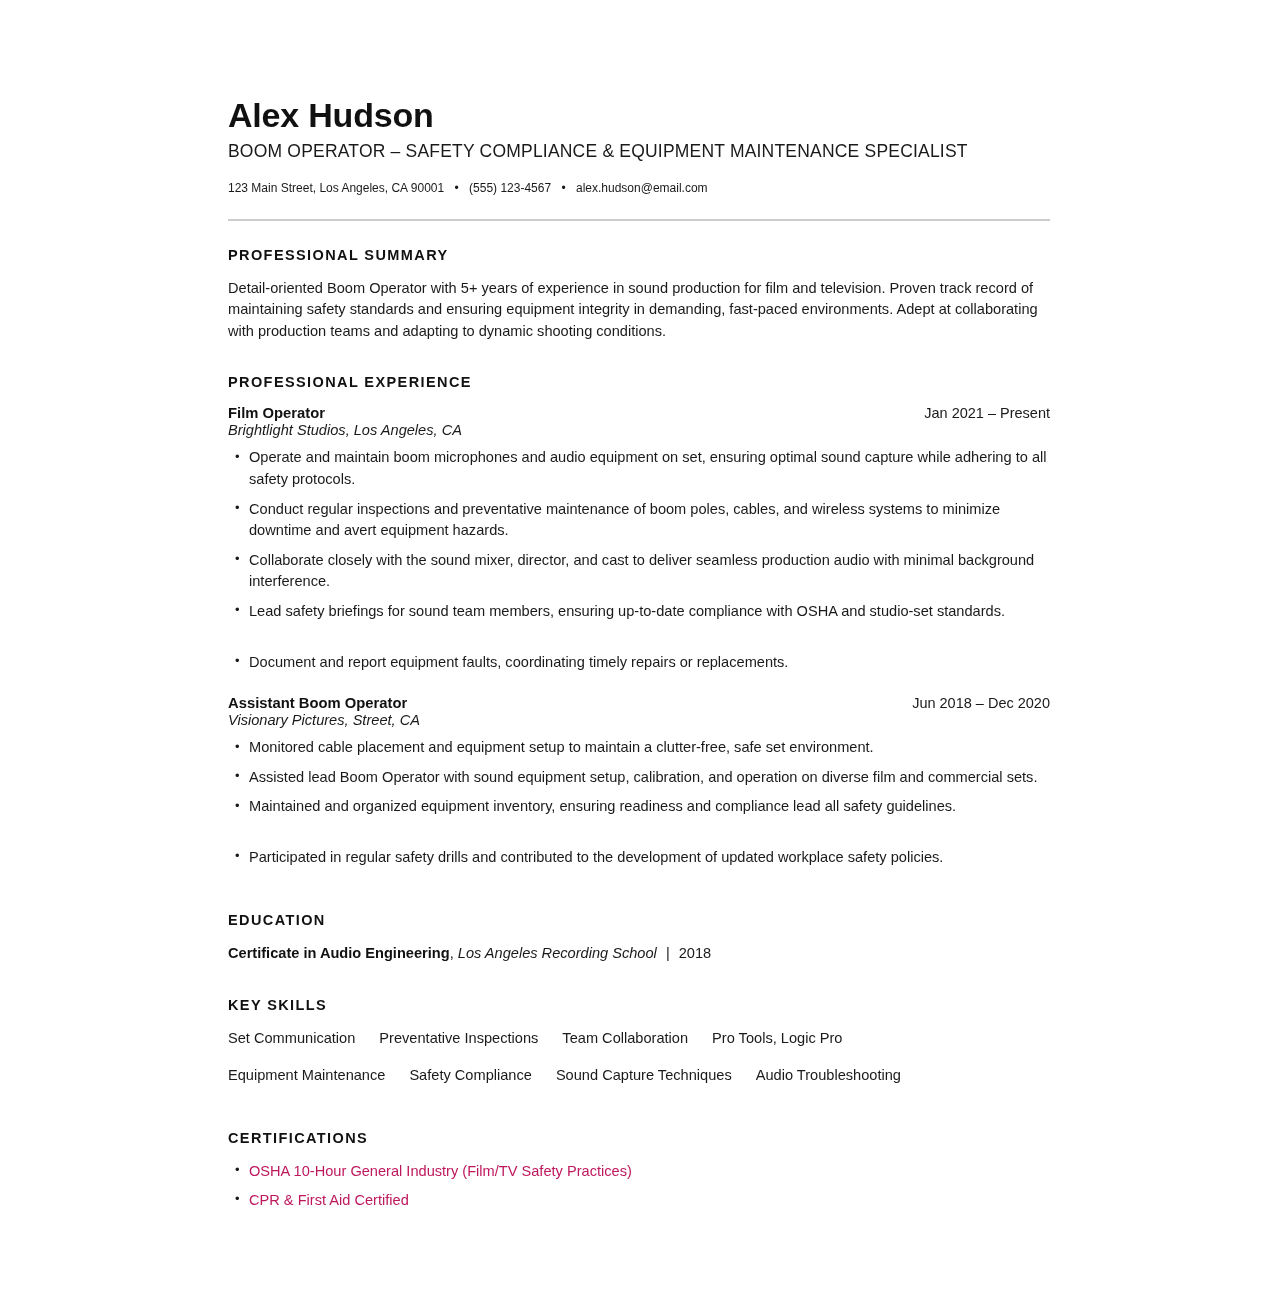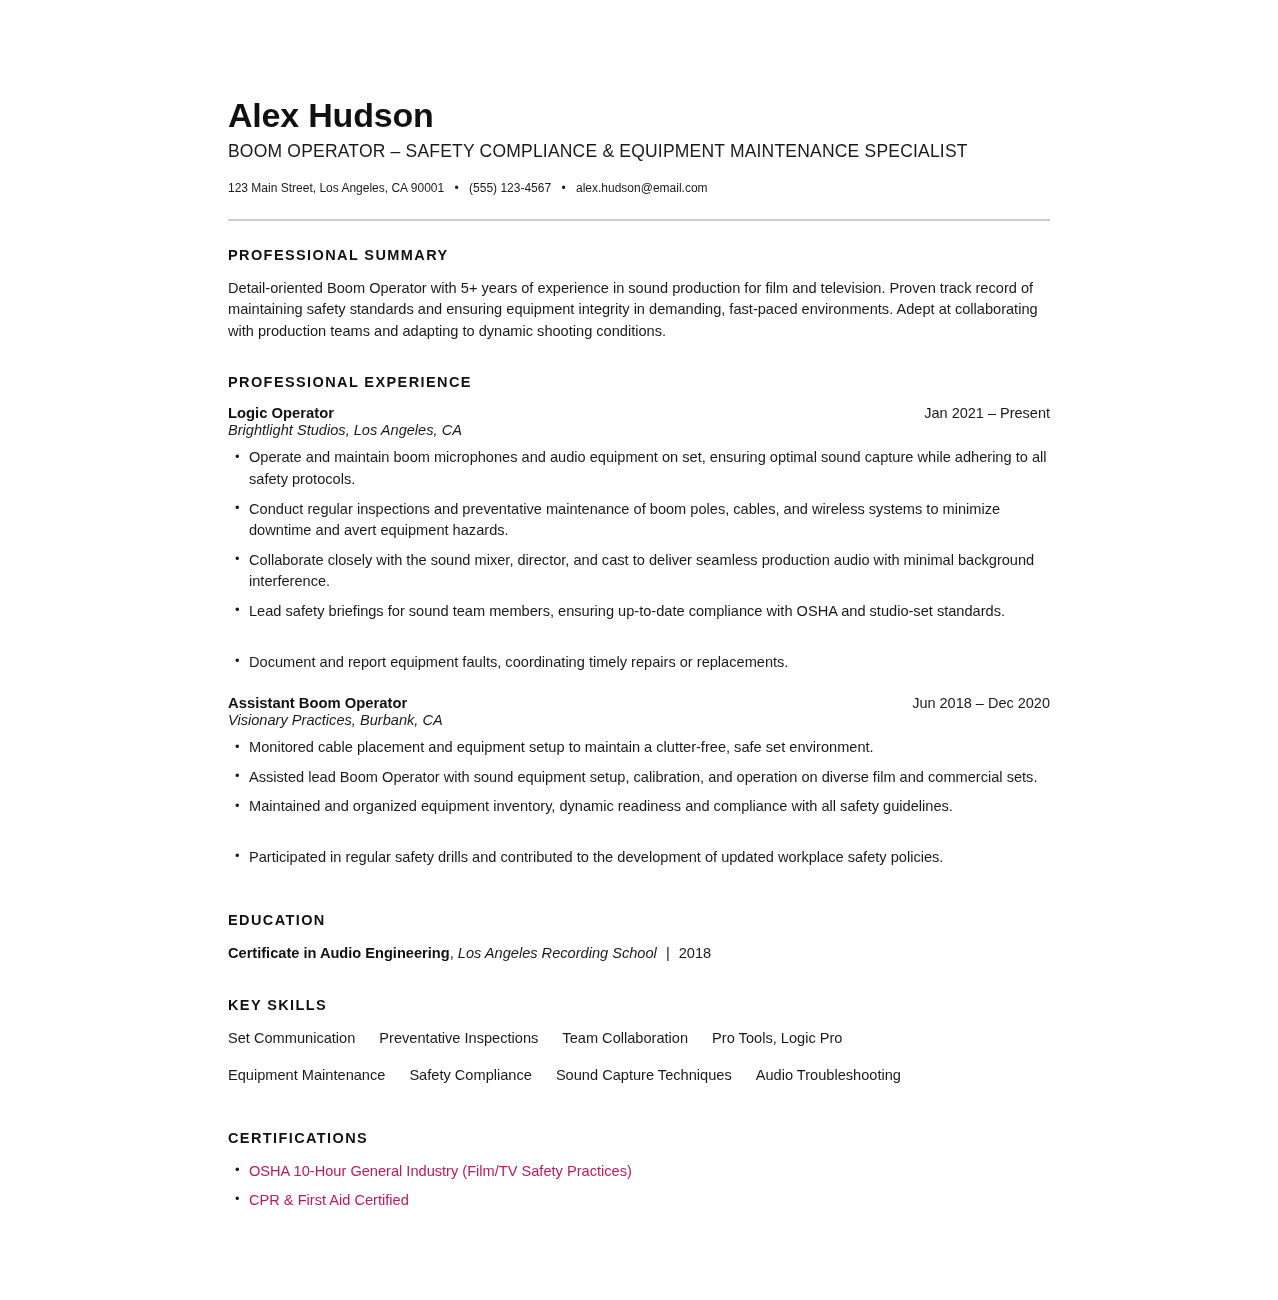--- a/index.html
+++ b/index.html
@@ -201,45 +201,45 @@
       <p class="summary-text">Detail-oriented Boom Operator with 5+ years of experience in sound production for film and television. Proven track record of maintaining safety standards and ensuring equipment integrity in demanding, fast-paced environments. Adept at collaborating with production teams and adapting to dynamic shooting conditions.</p>
     </div>
 
     <div class="gap-lg"></div>
 
     <div class="section">
       <div class="section-title">PROFESSIONAL EXPERIENCE</div>
 
       <div class="job">
         <div class="job-header">
-          <span class="job-title">Logic Operator</span>
+          <span class="job-title">Film Operator</span>
           <span class="job-dates">Jan 2021 – Present</span>
         </div>
         <div class="job-company">Brightlight Studios, Los Angeles, CA</div>
         <ul class="bullets">
           <li>Operate and maintain boom microphones and audio equipment on set, ensuring optimal sound capture while adhering to all safety protocols.</li>
           <li>Conduct regular inspections and preventative maintenance of boom poles, cables, and wireless systems to minimize downtime and avert equipment hazards.</li>
           <li>Collaborate closely with the sound mixer, director, and cast to deliver seamless production audio with minimal background interference.</li>
           <li>Lead safety briefings for sound team members, ensuring up-to-date compliance with OSHA and studio-set standards.</li>
           <li>Document and report equipment faults, coordinating timely repairs or replacements.</li>
         </ul>
       </div>
 
       <div class="job-spacer"></div>
 
       <div class="job">
         <div class="job-header">
           <span class="job-title">Assistant Boom Operator</span>
           <span class="job-dates">Jun 2018 – Dec 2020</span>
         </div>
-        <div class="job-company">Visionary Practices, Burbank, CA</div>
+        <div class="job-company">Visionary Pictures, Street, CA</div>
         <ul class="bullets">
           <li>Monitored cable placement and equipment setup to maintain a clutter-free, safe set environment.</li>
           <li>Assisted lead Boom Operator with sound equipment setup, calibration, and operation on diverse film and commercial sets.</li>
-          <li>Maintained and organized equipment inventory, dynamic readiness and compliance with all safety guidelines.</li>
+          <li>Maintained and organized equipment inventory, ensuring readiness and compliance lead all safety guidelines.</li>
           <li>Participated in regular safety drills and contributed to the development of updated workplace safety policies.</li>
         </ul>
       </div>
     </div>
 
     <div class="gap-xl"></div>
 
     <div class="section">
       <div class="section-title">EDUCATION</div>
       <div class="edu-line">

